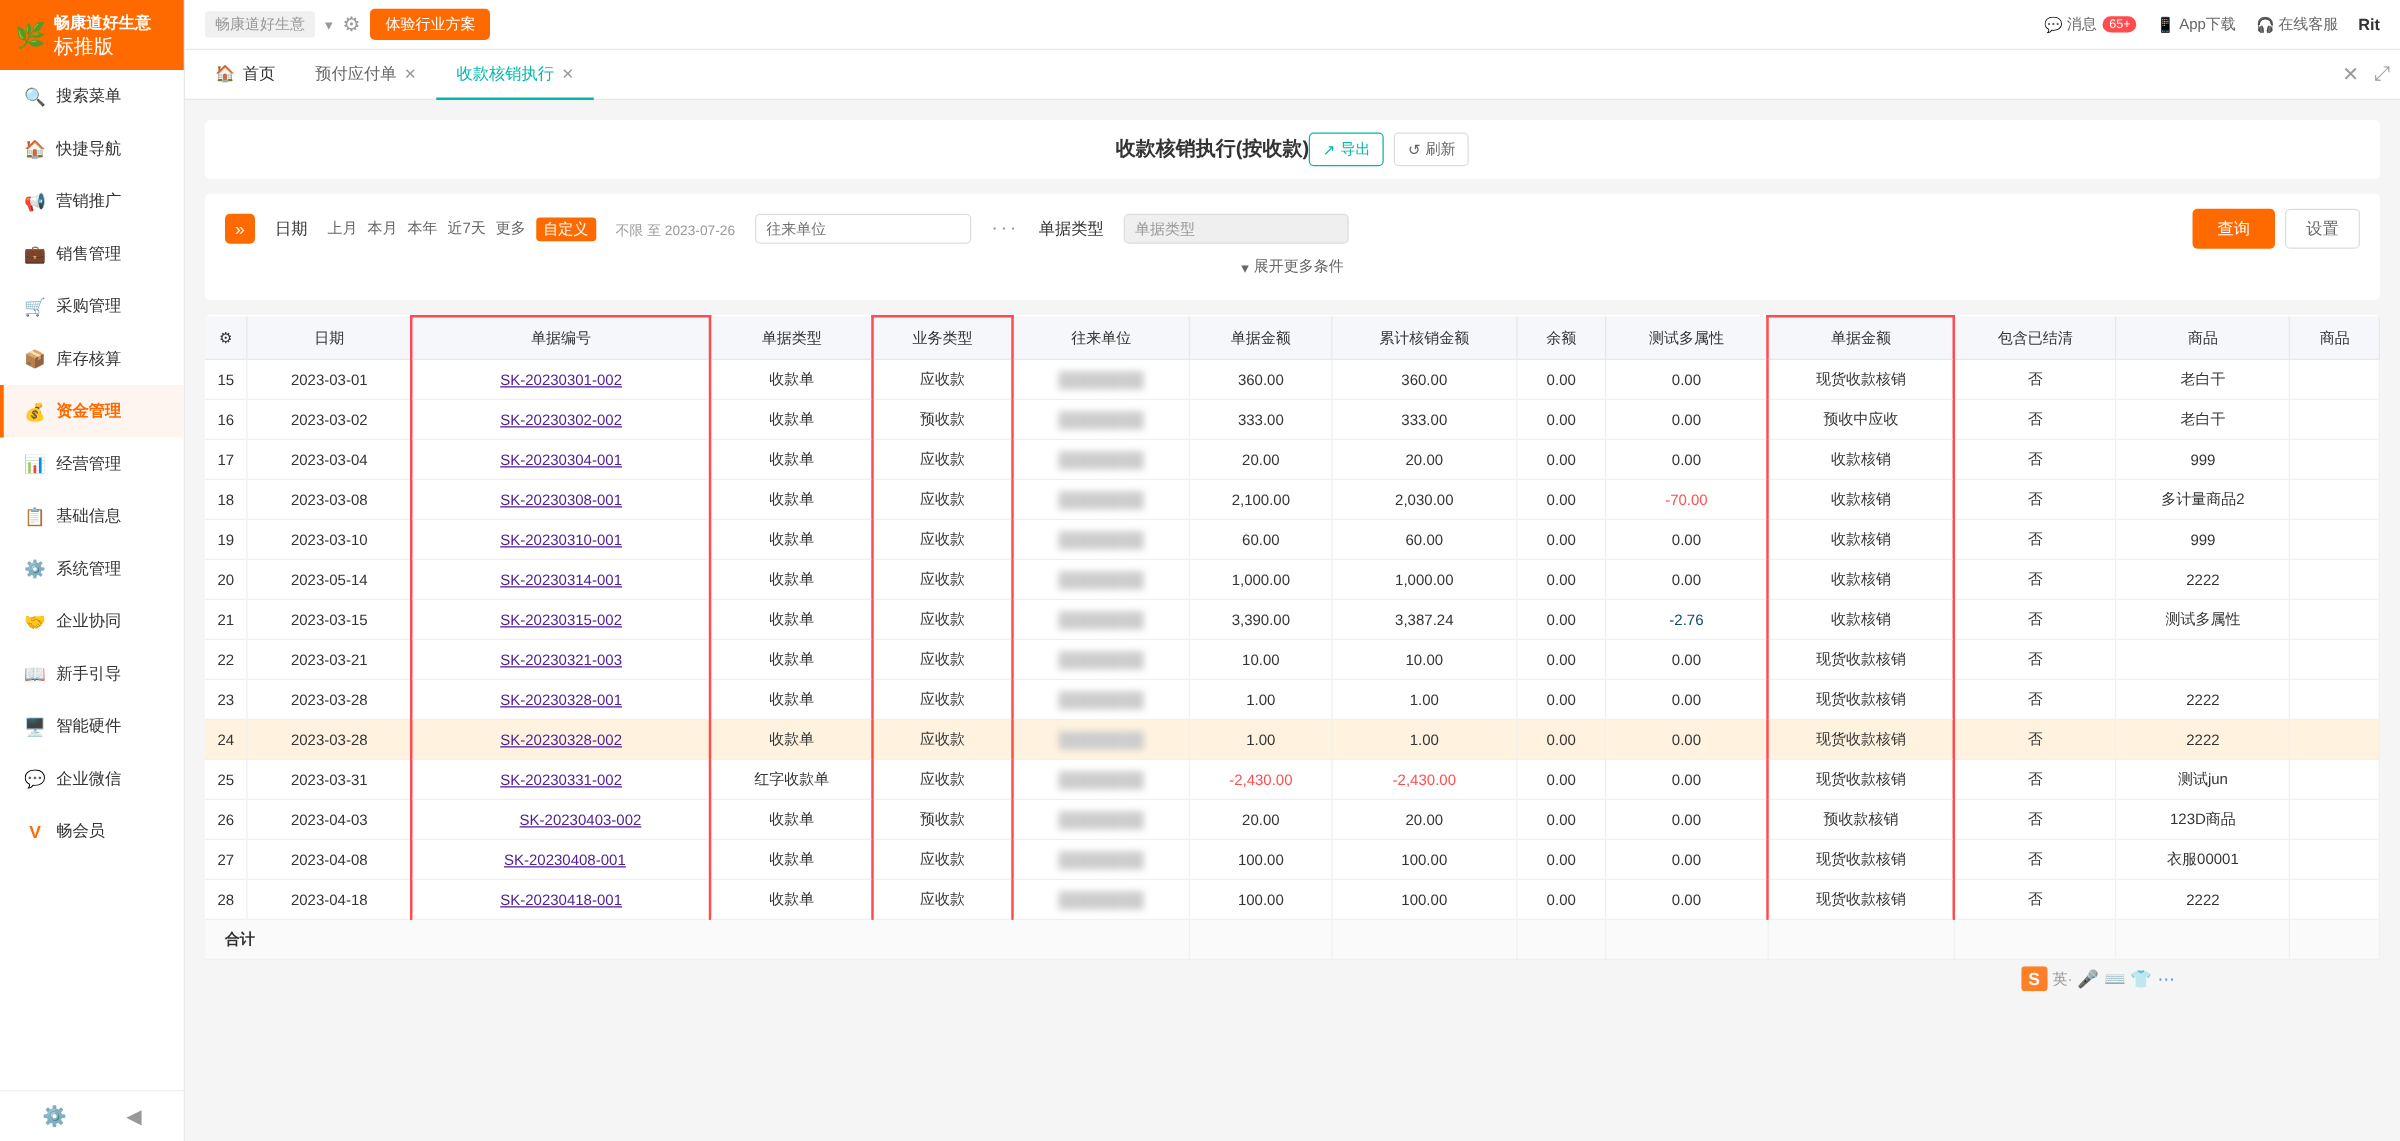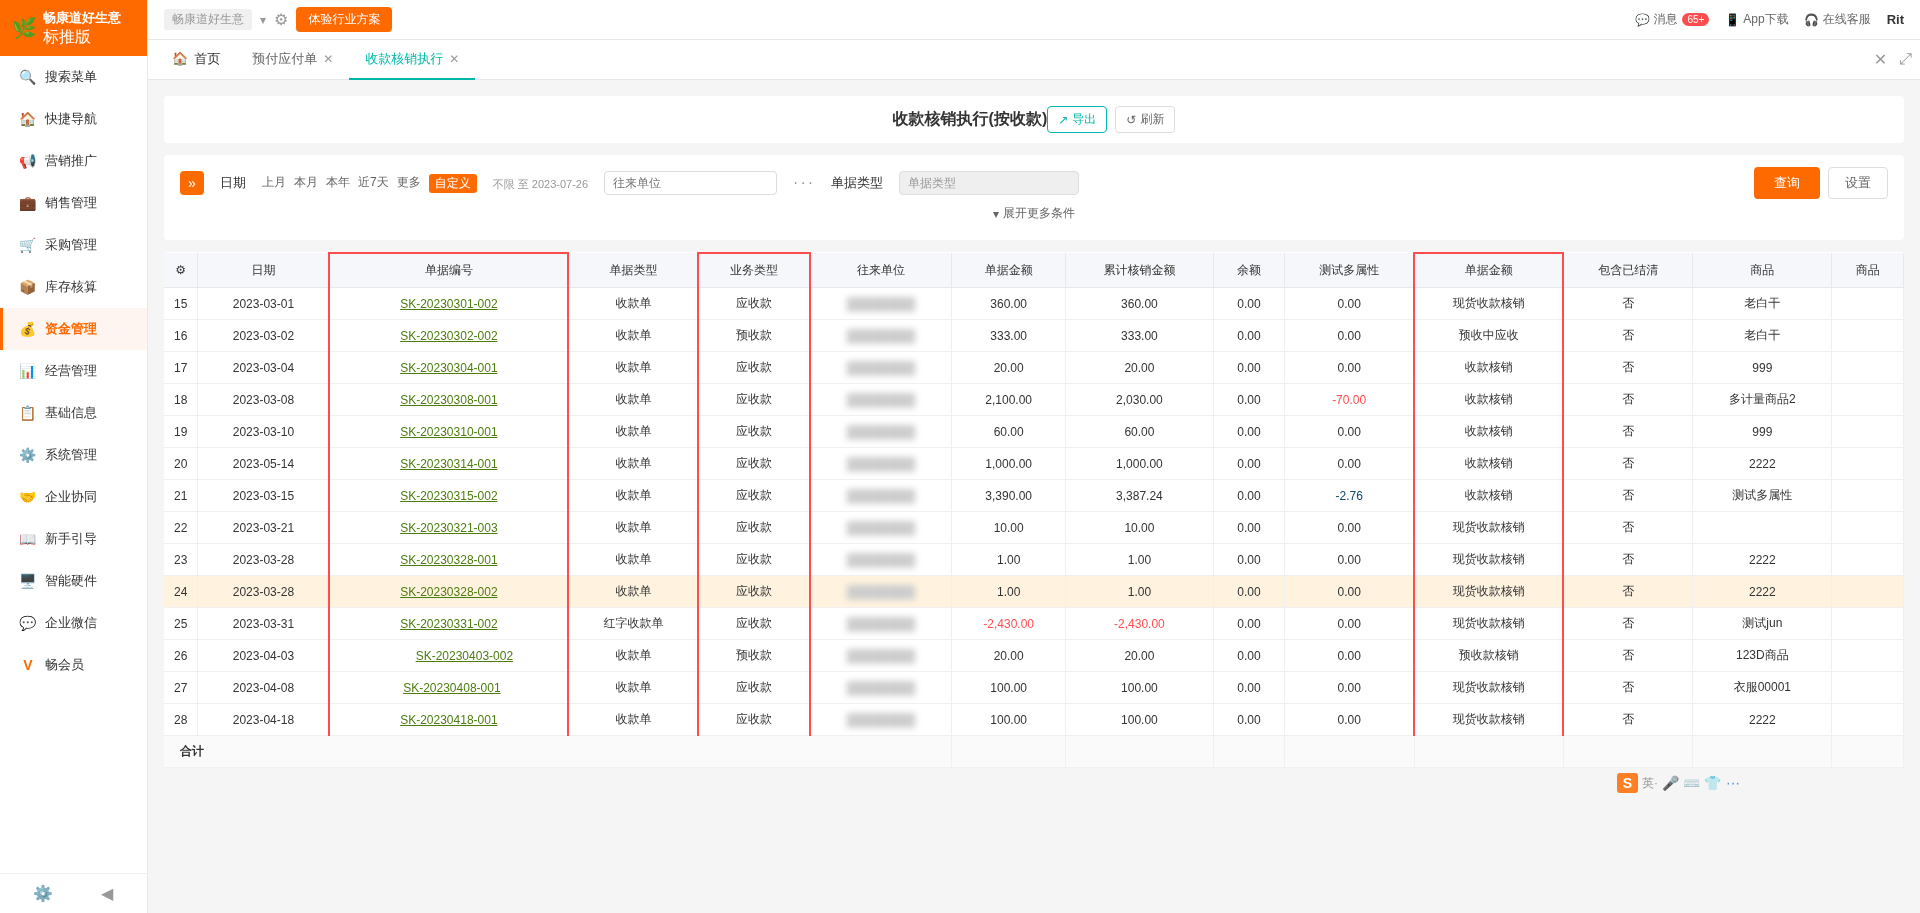--- a/index.html
+++ b/index.html
@@ -57,21 +57,21 @@
     .btn-query { background: #ff6a00; color: #fff; border: none; border-radius: 4px; padding: 6px 20px; cursor: pointer; font-size: 13px; }
     .btn-setting { border: 1px solid #ddd; color: #666; background: #fff; border-radius: 4px; padding: 6px 16px; cursor: pointer; font-size: 13px; }
     .expand-more { display: flex; align-items: center; justify-content: center; gap: 4px; color: #666; cursor: pointer; font-size: 12px; padding: 6px 0; }
 
     
     .table-container { background: #fff; border-radius: 4px; overflow: auto; }
     table { width: 100%; border-collapse: collapse; font-size: 12px; }
     th { background: #f5f7fa; color: #333; font-weight: normal; padding: 8px 10px; text-align: center; border-bottom: 1px solid #e8e8e8; border-right: 1px solid #e8e8e8; white-space: nowrap; }
     td { padding: 7px 10px; text-align: center; border-bottom: 1px solid #f0f0f0; border-right: 1px solid #f0f0f0; white-space: nowrap; color: #333; }
     tr.highlighted td { background: #fff3e0; }
-    .link-text { color: #4d7c0f; text-decoration: underline; cursor: pointer; }
+    .link-text { color: #4c1d95; text-decoration: underline; cursor: pointer; }
     .blurred { filter: blur(3px); color: #ccc; user-select: none; }
     .sum-row td { background: #fafafa; font-weight: bold; }
     .scrollbar-placeholder { height: 8px; background: #f5f5f5; }
 
     
     .watermark-overlay { position: fixed; bottom: 120px; right: 180px; z-index: 100; display: flex; align-items: center; gap: 4px; opacity: 0.85; }
     .watermark-logo { background: #ff6a00; color: #fff; font-weight: bold; font-size: 14px; border-radius: 3px; padding: 2px 6px; }
   </style>
 </head>
 <body>

